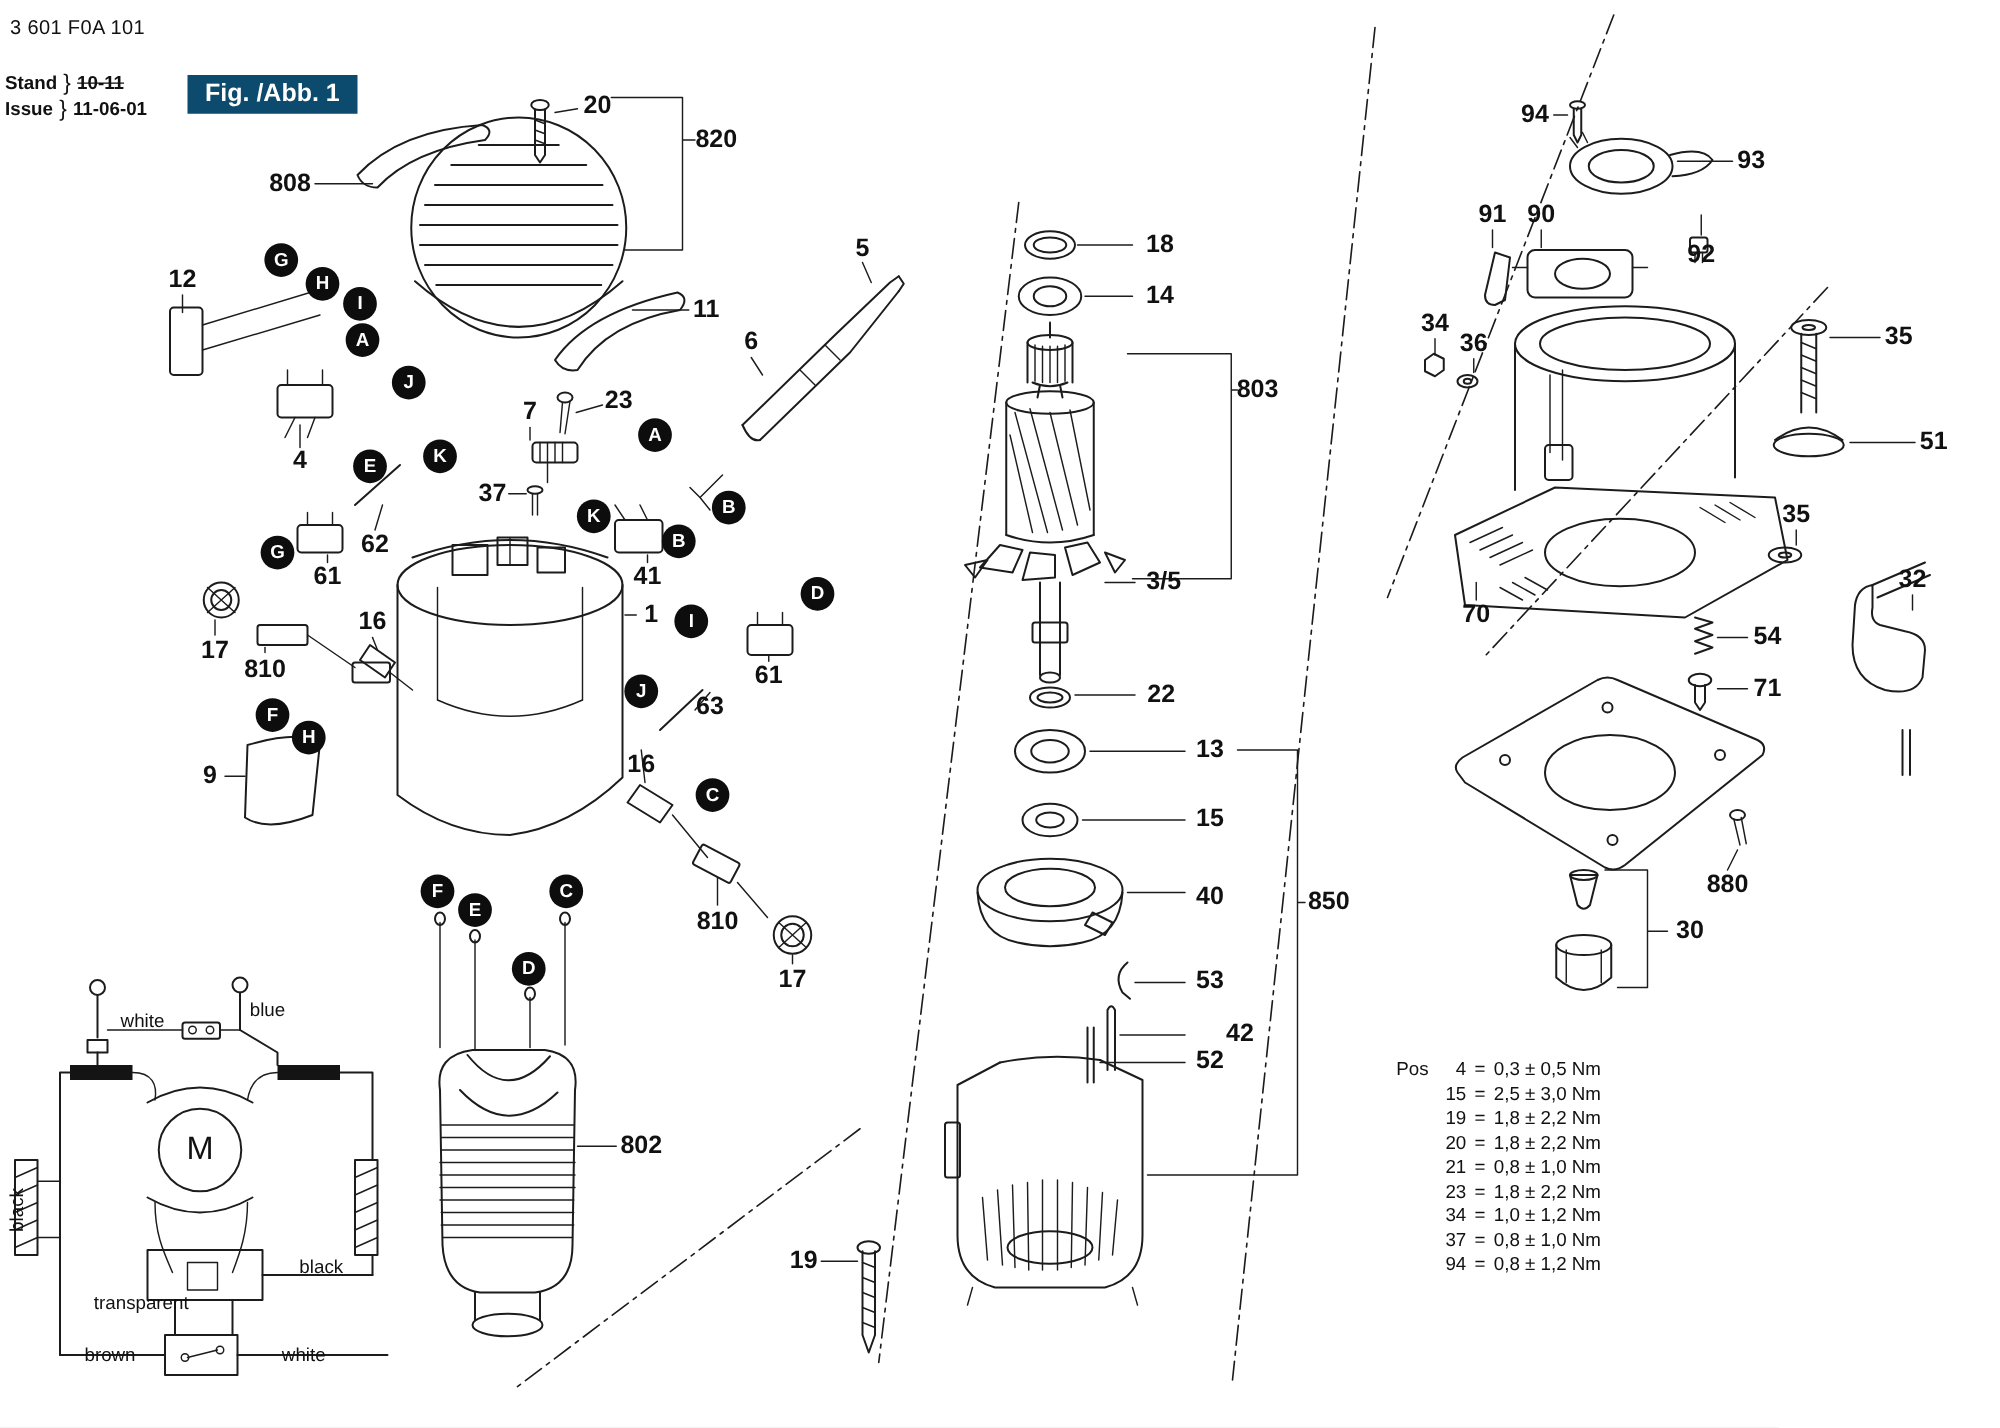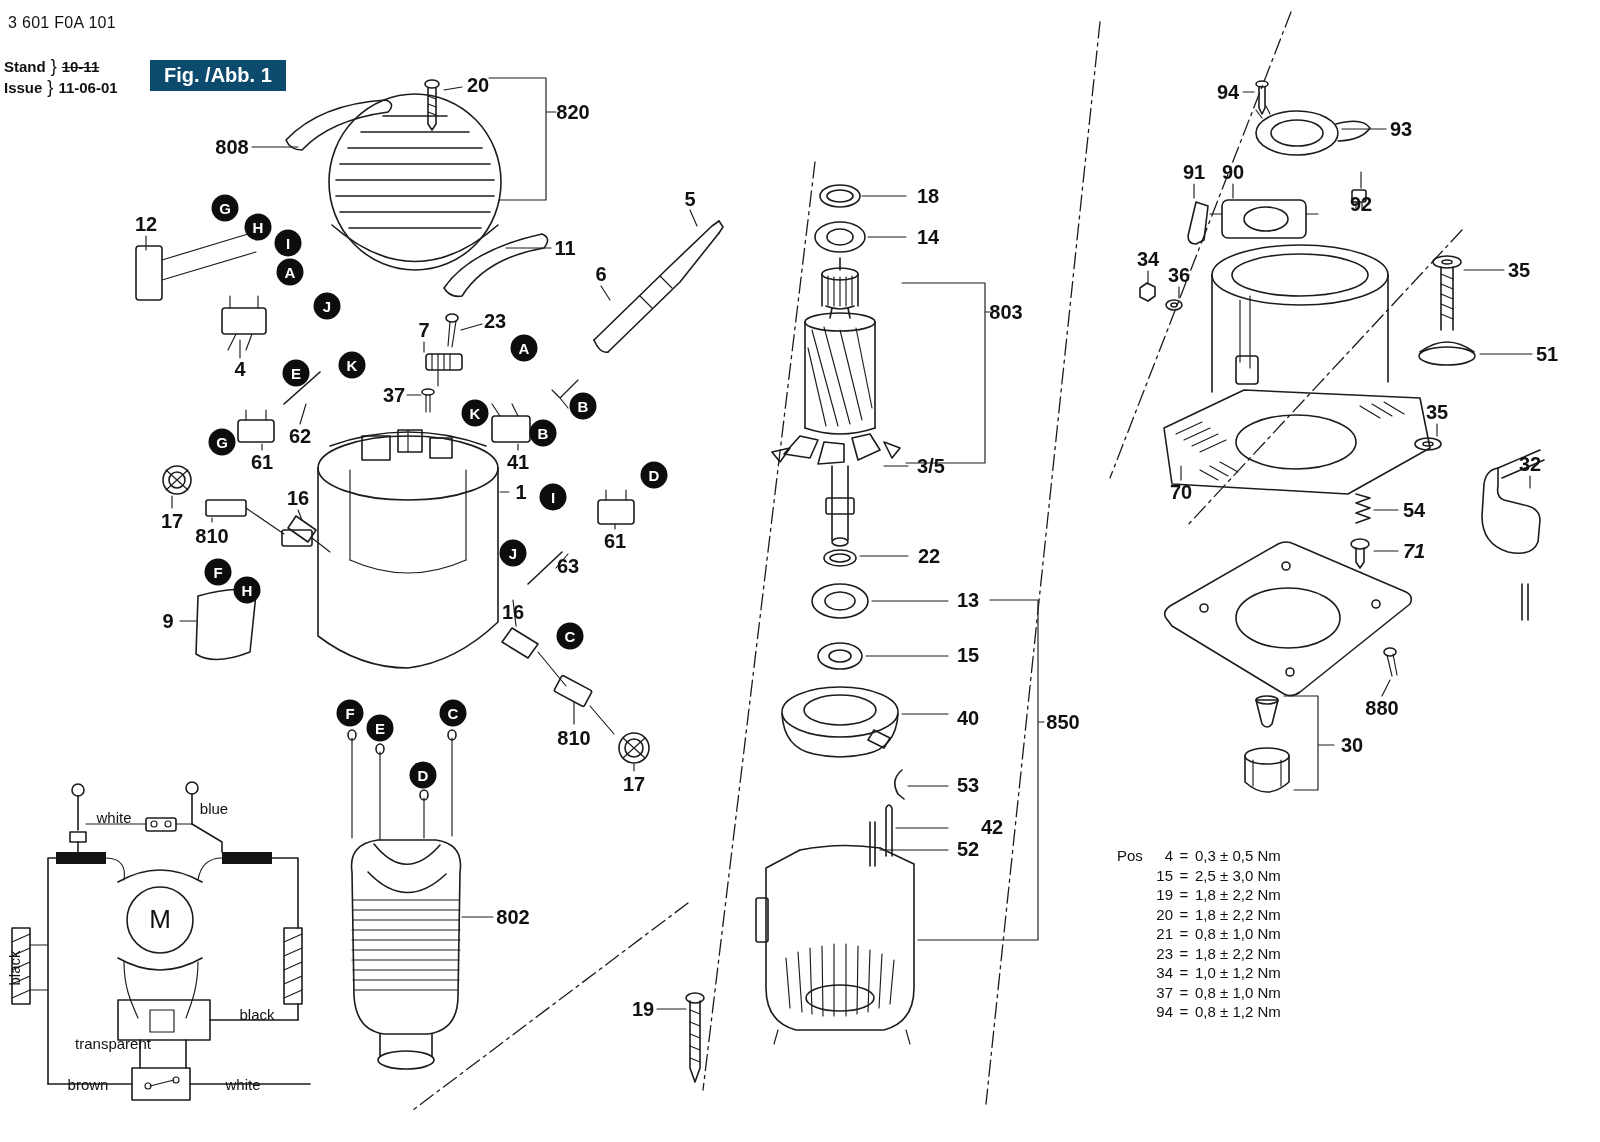--- a/index.html
+++ b/index.html
@@ -464,21 +464,21 @@
       <div class="callout" style="left: 1547px; top: 354px;">51</div>
 
       <div class="callout" style="left: 1437px; top: 412px;">35</div>
 
       <div class="callout" style="left: 1530px; top: 464px;">32</div>
 
       <div class="callout" style="left: 1181px; top: 492px;">70</div>
 
       <div class="callout" style="left: 1414px; top: 510px;">54</div>
 
-      <div class="callout" style="left: 1414px; top: 551px; font-style: italic;">71</div>
+      <div class="callout" style="left: 1414px; top: 551px;">71</div>
 
       <div class="callout" style="left: 1382px; top: 708px;">880</div>
 
       <div class="callout" style="left: 1352px; top: 745px;">30</div>
     </div>
 
   <div>
 
       <div class="badge" style="left: 225px; top: 208px;">G</div>
 

